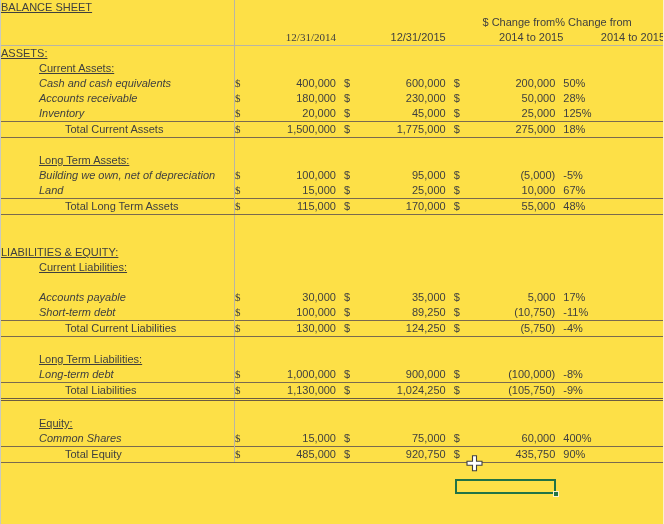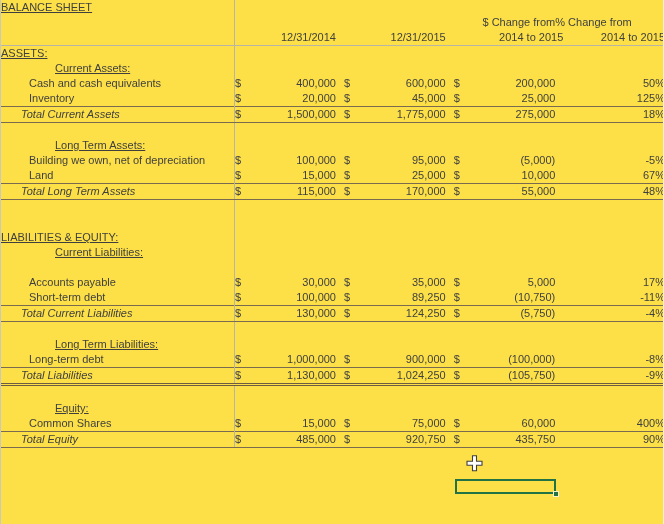--- a/index.html
+++ b/index.html
@@ -42,31 +42,32 @@
   
   col.c-label  { width: 232px; }
   col.c-cur    { width: 22px;  }
   col.c-num    { width: 79px;  }
   col.c-gap    { width: 8px;   }
   col.c-pct    { width: 101px; }
 
   
   td.vline {
     border-left: 1px solid #b9b5a4;
+    font-family: Liberation Serif, serif;
   }
 
   
   .lbl        { padding-left: 22px; }
-  .lbl.i1     { padding-left: 54px; }
-  .lbl.i2     { padding-left: 28px; }
-  .lbl.i3     { padding-left: 20px; font-style: italic; }
+  .lbl.i1     { padding-left: 38px; }
+  .lbl.i2     { padding-left: 38px; font-style: italic; }
+  .lbl.i3     { padding-left: 64px; }
   .uline      { text-decoration: underline; }
   .cur        { padding-left: 6px; text-align: left; }
   .num        { text-align: right; padding-right: 8px; }
-  .pct        { text-align: right; }
+  .pct        { text-align: left; }
 
   
   .top-rule      { border-top: 1px solid #7a6a4f; }
   .bot-rule      { border-bottom: 1px solid #7a6a4f; }
   .dbl-bot       { border-bottom: 3px double #6b5c42; }
 
   
   .hdr-bot { border-bottom: 1px solid #b9b5a4; }
 
   .hdr-txt {
@@ -181,20 +182,33 @@
           <td class=""></td>
           <td class="cur">$</td>
           <td class="num">600,000</td>
           <td class=""></td>
           <td class="cur">$</td>
           <td class="num">200,000</td>
           <td class=""></td>
           <td class="pct">50%</td>
         </tr>
         <tr>
+          <td class="lbl i2"><span>Accounts receivable</span></td>
+          <td class="cur vline">$</td>
+          <td class="num">180,000</td>
+          <td class=""></td>
+          <td class="cur">$</td>
+          <td class="num">230,000</td>
+          <td class=""></td>
+          <td class="cur">$</td>
+          <td class="num">50,000</td>
+          <td class=""></td>
+          <td class="pct">28%</td>
+        </tr>
+        <tr>
           <td class="lbl i2"><span>Inventory</span></td>
           <td class="cur vline">$</td>
           <td class="num">20,000</td>
           <td class=""></td>
           <td class="cur">$</td>
           <td class="num">45,000</td>
           <td class=""></td>
           <td class="cur">$</td>
           <td class="num">25,000</td>
           <td class=""></td>

